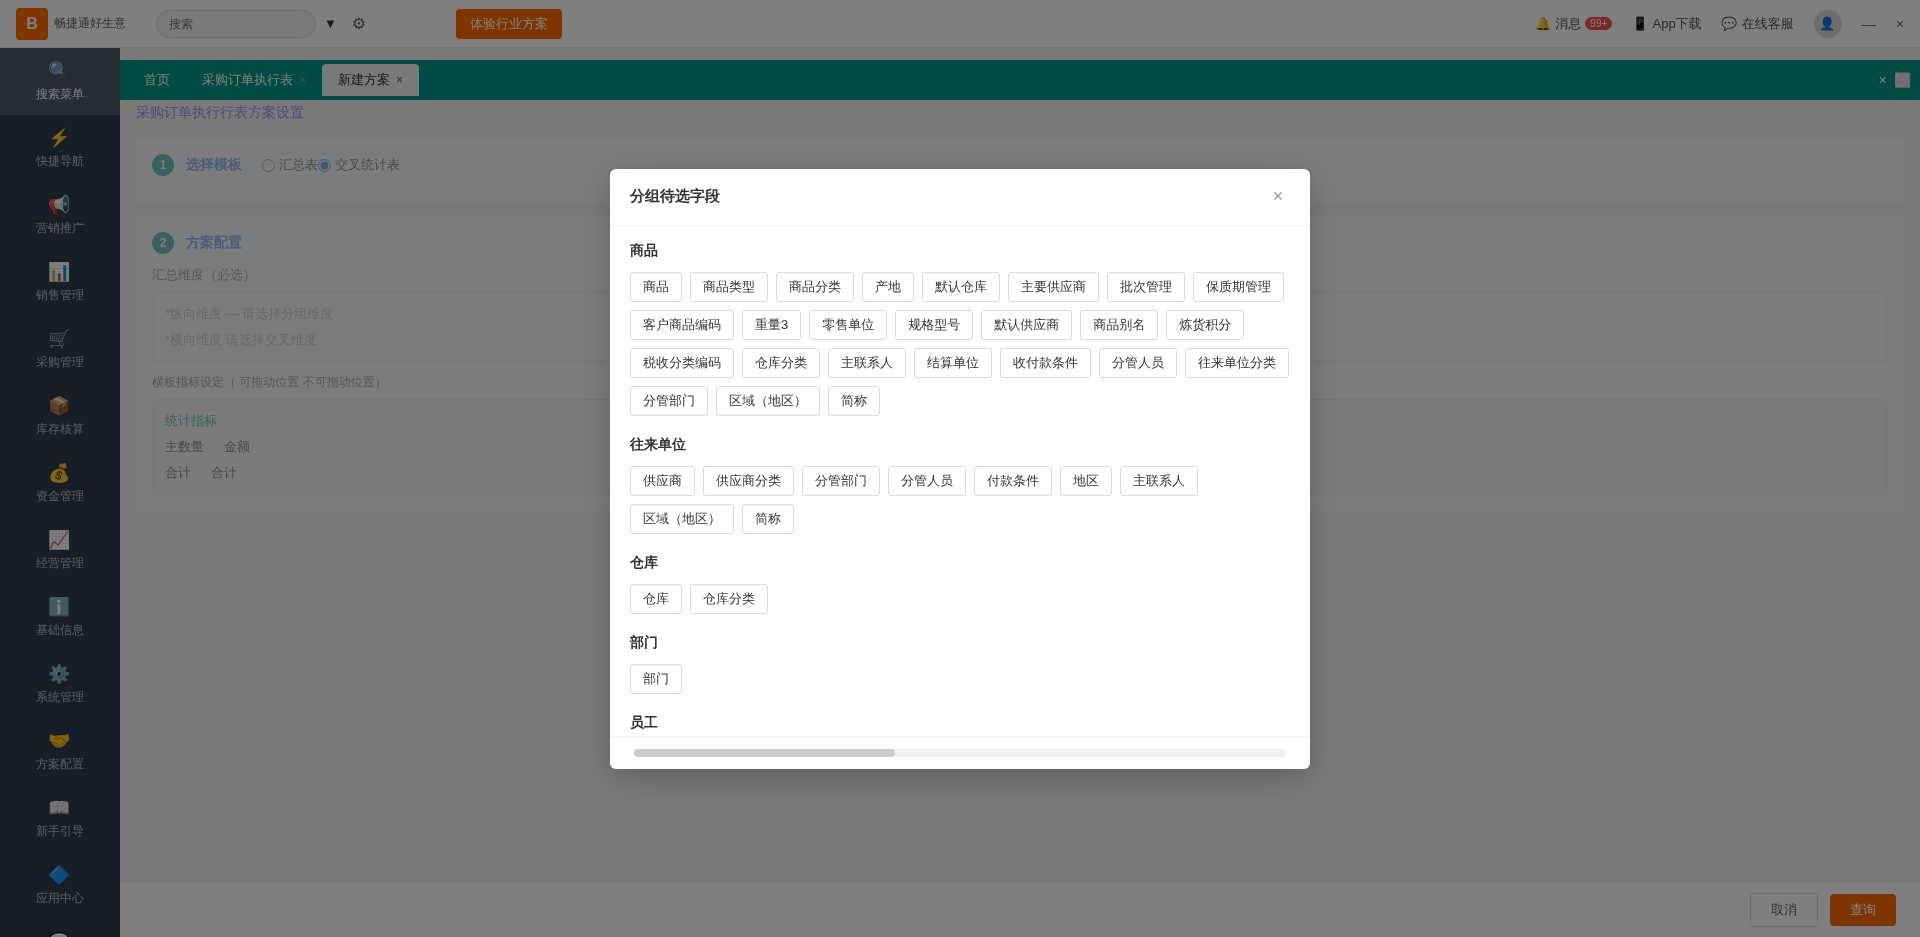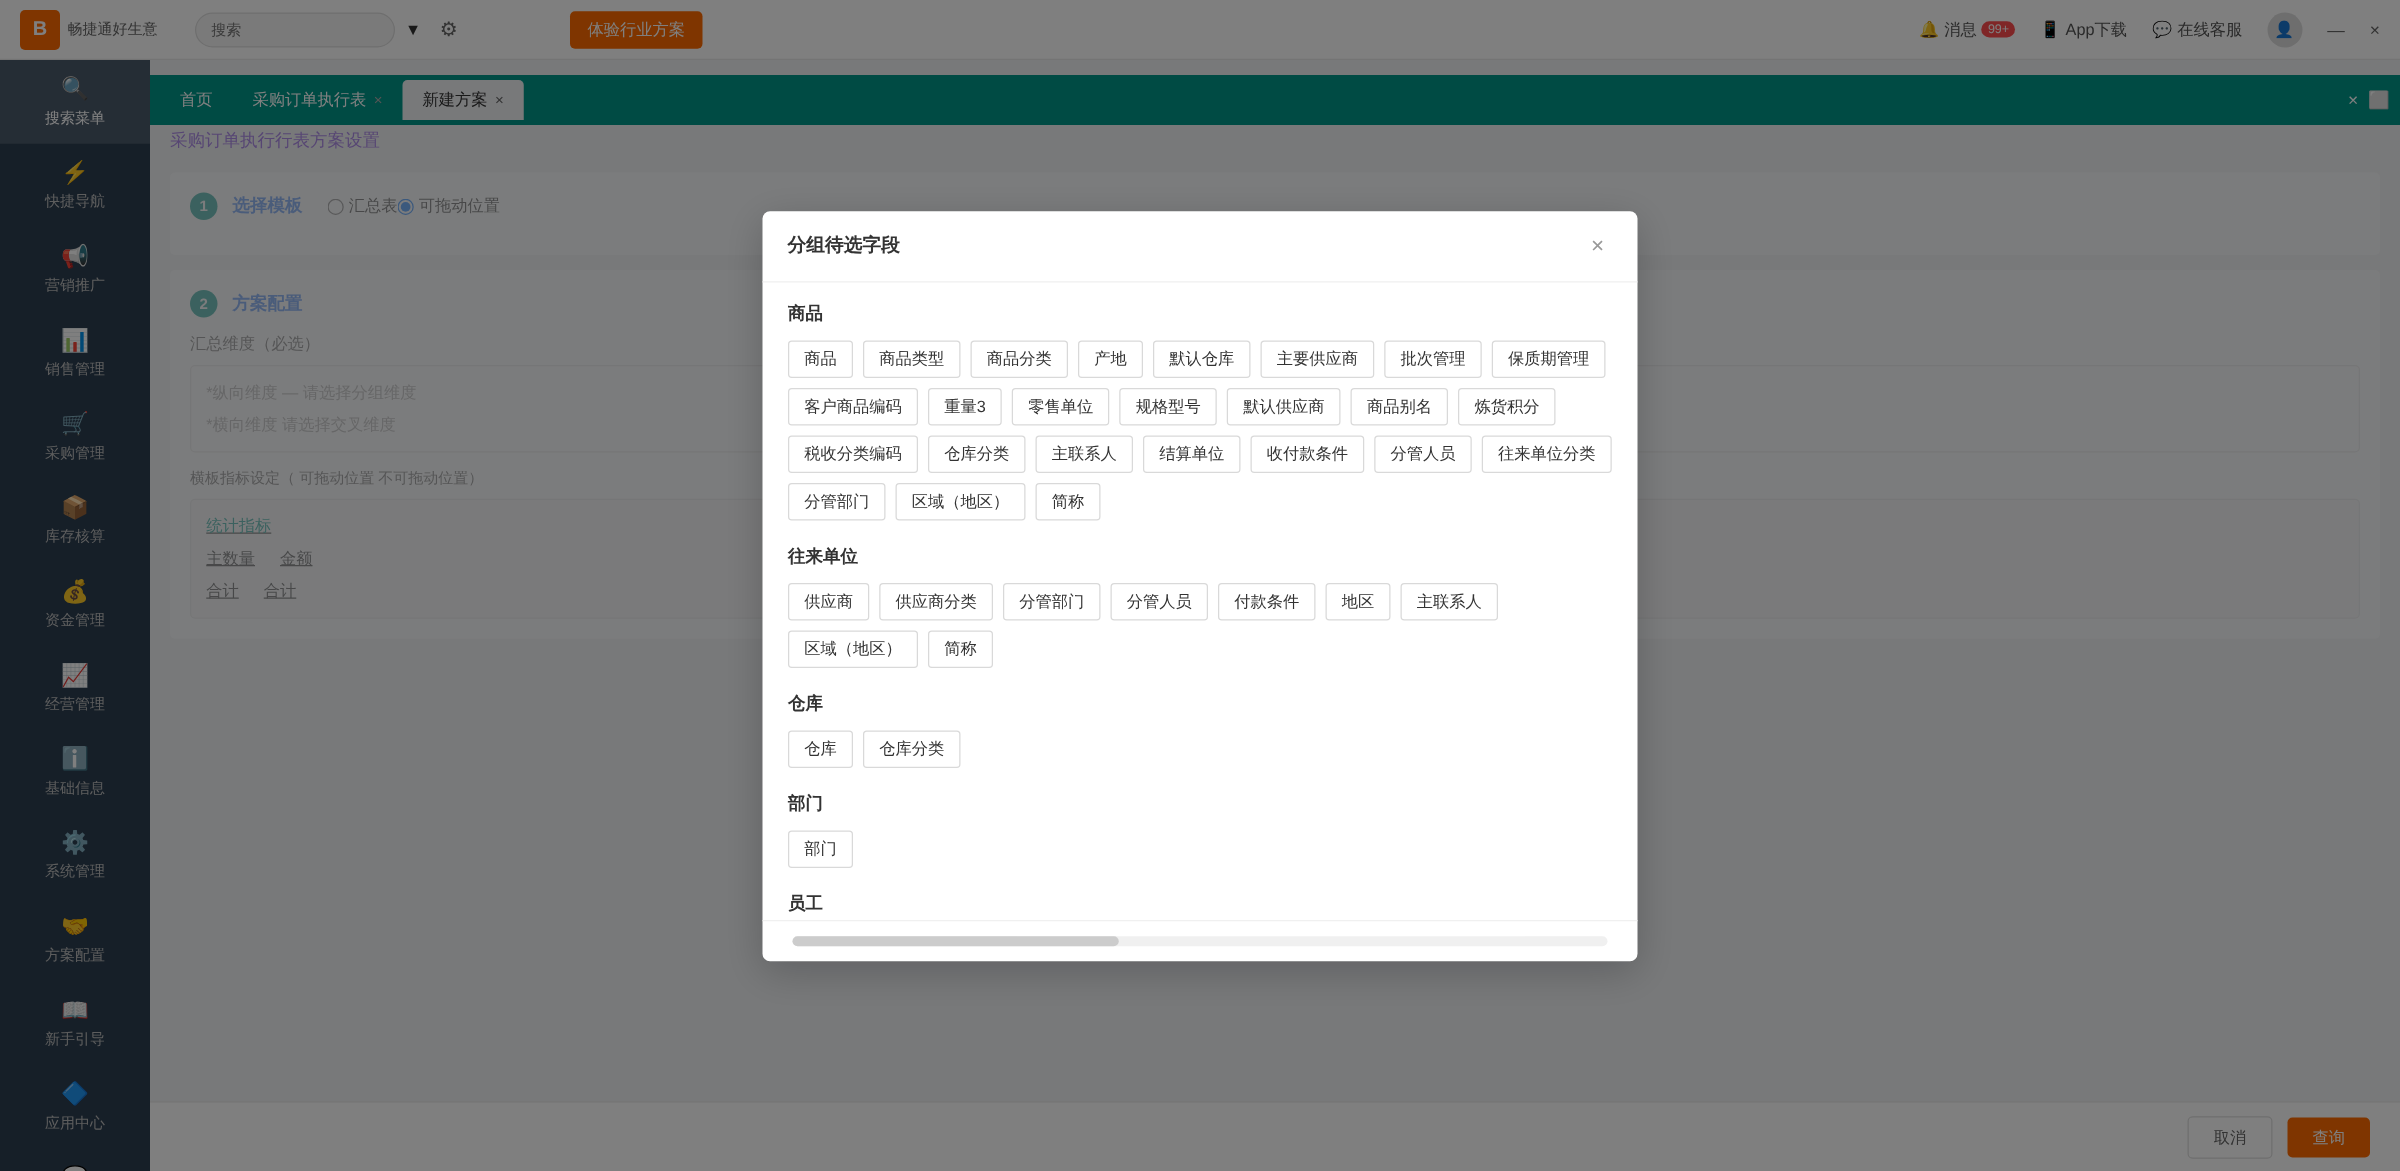--- a/index.html
+++ b/index.html
@@ -272,37 +272,37 @@
     <div class="step-row">
       <div class="step-badge">1</div>
       <span class="step-label">选择模板</span>
       <div class="radio-group">
         <label class="radio-item">
           <input type="radio" name="template" style=""> 
             <span>汇总表</span>
         </label>
         <label class="radio-item">
           <input type="radio" name="template" checked="" style=""> 
-            <span>可拖动位置</span>
+            <span>交叉统计表</span>
         </label>
       </div>
     </div>
   </div>
   <div class="config-section">
     <div class="step-row">
       <div class="step-badge">2</div>
       <span class="step-label">方案配置</span>
     </div>
     <div style="margin-bottom:8px; font-size:13px; color:#666;">汇总维度（必选）</div>
     <div style="border:1px solid #e8e8e8;border-radius:4px;padding:12px;margin-bottom:12px;">
       <div style="color:#aaa;font-size:13px;margin-bottom:8px;">*纵向维度 — 请选择分组维度</div>
       <div style="color:#aaa;font-size:13px;">*横向维度  请选择交叉维度</div>
     </div>
     <div style="font-size:12px;color:#666;margin-bottom:8px;">横板指标设定（  可拖动位置    不可拖动位置）</div>
-    <div style="background:#f9f9f9;border:1px solid #e8e8e8;border-radius:4px;padding:12px;text-decoration:underline;">
+    <div style="background:#f9f9f9;border:1px solid #e8e8e8;border-radius:4px;padding:12px;">
       <div style="font-size:13px;color:#009688;margin-bottom:8px;">统计指标</div>
       <div style="display:flex;gap:20px;">
         <span>主数量</span>
         <span>金额</span>
       </div>
       <div style="display:flex;gap:20px;margin-top:8px;">
         <span>合计</span>
         <span>合计</span>
       </div>
     </div>

